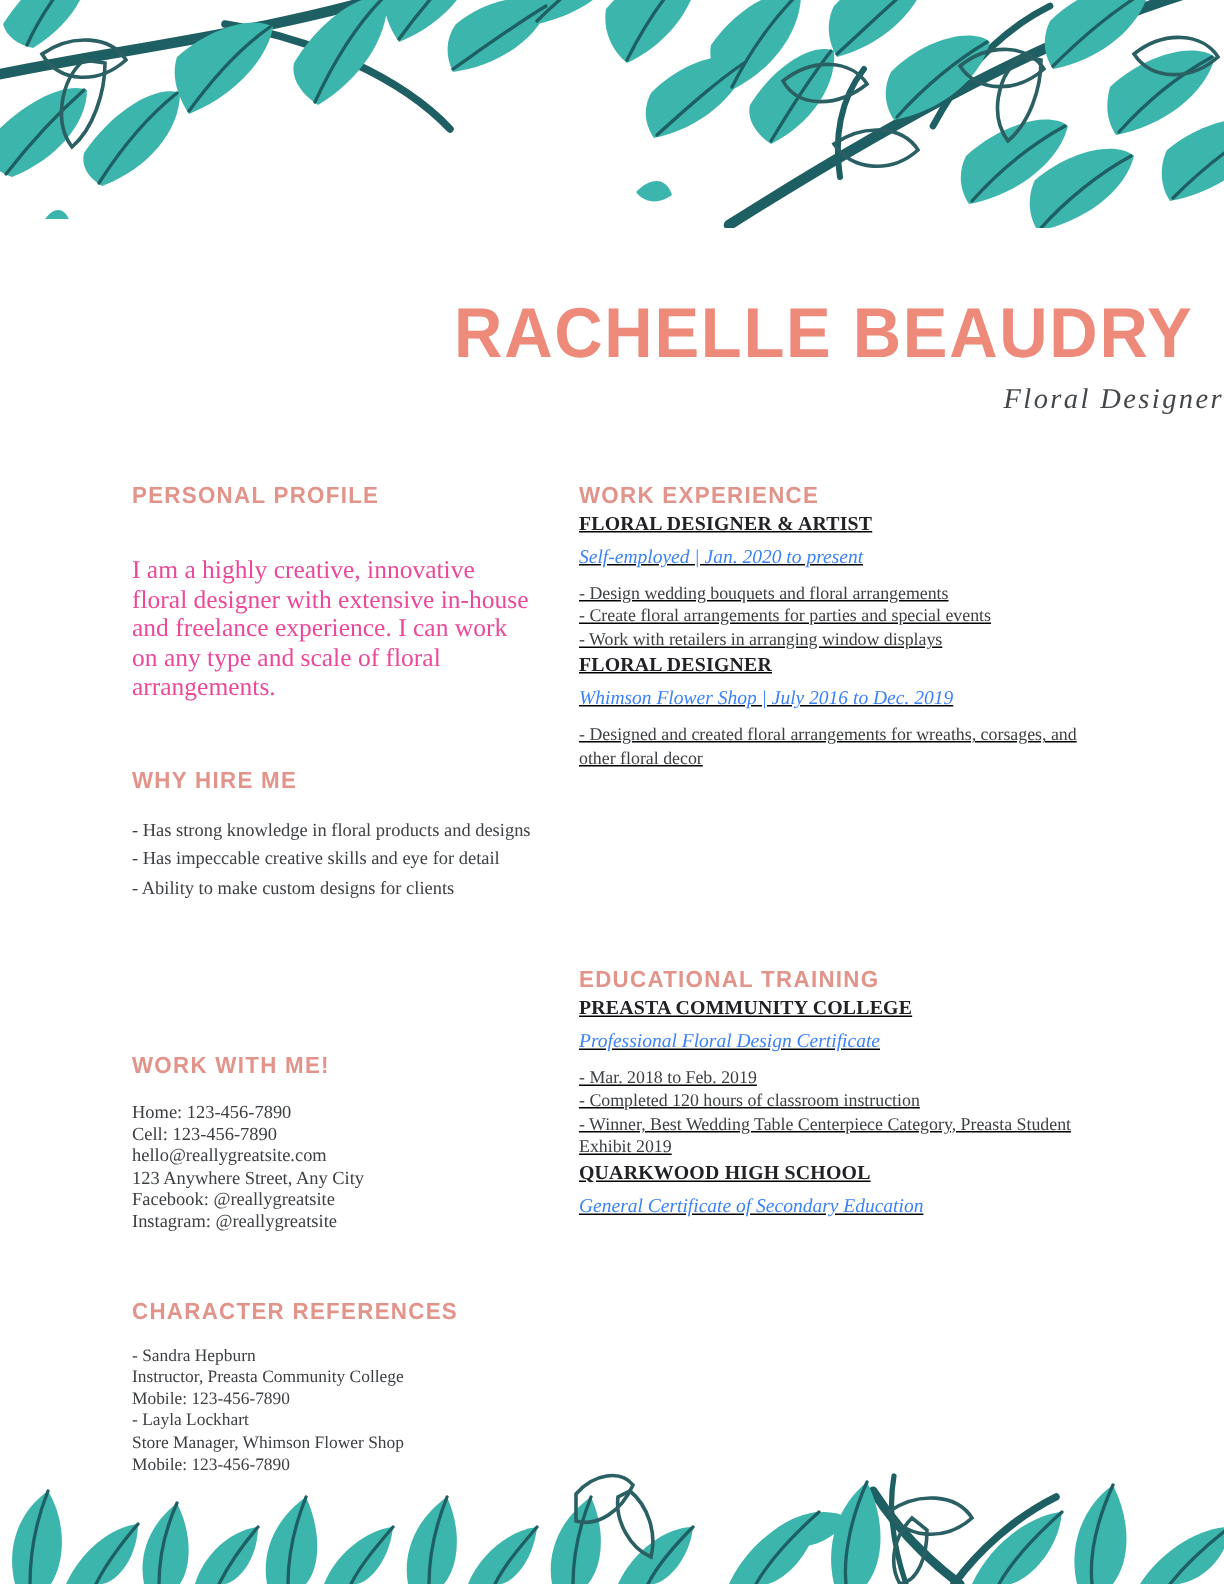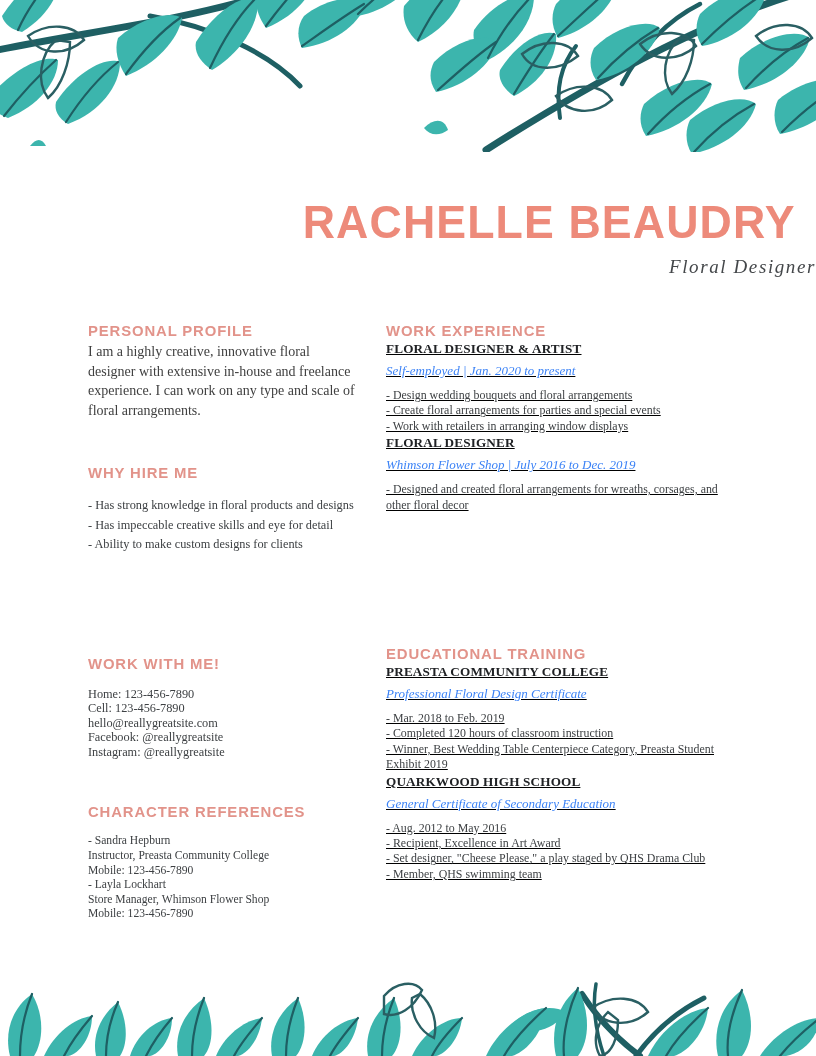--- a/index.html
+++ b/index.html
@@ -69,24 +69,24 @@
     font-weight: bold;
     font-size: 15.5px;
     line-height: 18px;
     letter-spacing: 0.9px;
     color: #e2938a;
     transform: scaleX(0.96);
     transform-origin: left center;
   }
 
   .para {
-    margin: 2px 0 0 0;
-    font-size: 14px;
+    margin: 30px 0 0 0;
+    font-size: 17px;
     line-height: 19.5px;
-    color: #404040;
+    color: #ec4899;
   }
 
   .lines {
     margin: 14px 0 0 0;
     font-size: 12.3px;
     line-height: 19.5px;
     color: #3d4043;
   }
   .lines .line { display: block; }
 
@@ -251,20 +251,21 @@
     </section>
 
     <div class="spacer-work-with-me"></div>
 
     <section>
       <h2 class="section-heading">WORK WITH ME!</h2>
       <div class="contact-lines">
         <span class="line">Home: 123-456-7890</span>
         <span class="line">Cell: 123-456-7890</span>
         <span class="line">hello@reallygreatsite.com</span>
+        <span class="line">123 Anywhere Street, Any City</span>
         <span class="line">Facebook: @reallygreatsite</span>
         <span class="line">Instagram: @reallygreatsite</span>
       </div>
     </section>
 
     <div class="spacer-char-refs"></div>
 
     <section>
       <h2 class="section-heading">CHARACTER REFERENCES</h2>
       <div class="ref-lines">
@@ -314,26 +315,20 @@
         <div class="entry-bullets">
           <span class="bullet">- Mar. 2018 to Feb. 2019</span>
           <span class="bullet">- Completed 120 hours of classroom instruction</span>
           <span class="bullet">- Winner, Best Wedding Table Centerpiece Category, Preasta Student Exhibit 2019</span>
         </div>
       </div>
 
       <div class="entry">
         <h3 class="entry-org">QUARKWOOD HIGH SCHOOL</h3>
         <p class="entry-meta">General Certificate of Secondary Education</p>
-        <div class="entry-bullets">
-          <span class="bullet">- Aug. 2012 to May 2016</span>
-          <span class="bullet">- Recipient, Excellence in Art Award</span>
-          <span class="bullet">- Set designer, "Cheese Please," a play staged by QHS Drama Club</span>
-          <span class="bullet">- Member, QHS swimming team</span>
-        </div>
       </div>
     </section>
 
   </div>
 
   <div class="border-art bottom">
     <svg viewBox="0 0 816 96" preserveAspectRatio="none" xmlns="http://www.w3.org/2000/svg">
 
       <g fill="#3cb5ad">
         <path d="M10,96 C4,72 12,48 32,34 C44,54 44,80 34,96 Z"></path>

